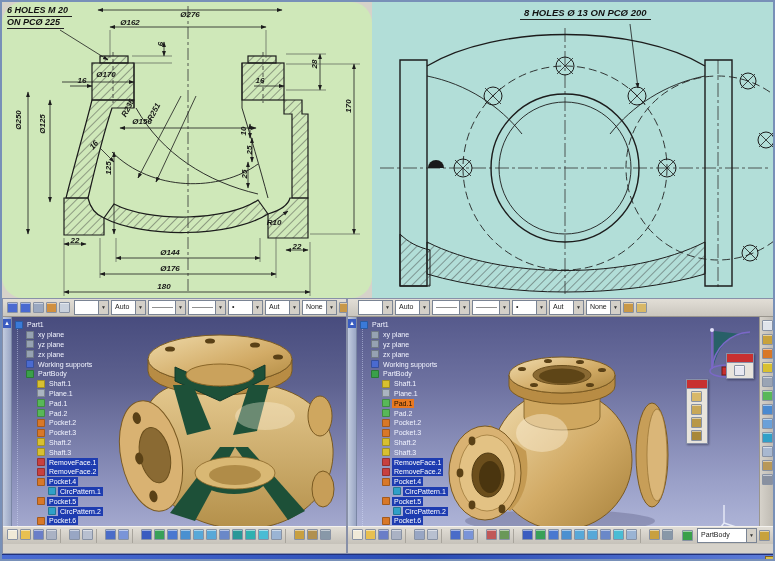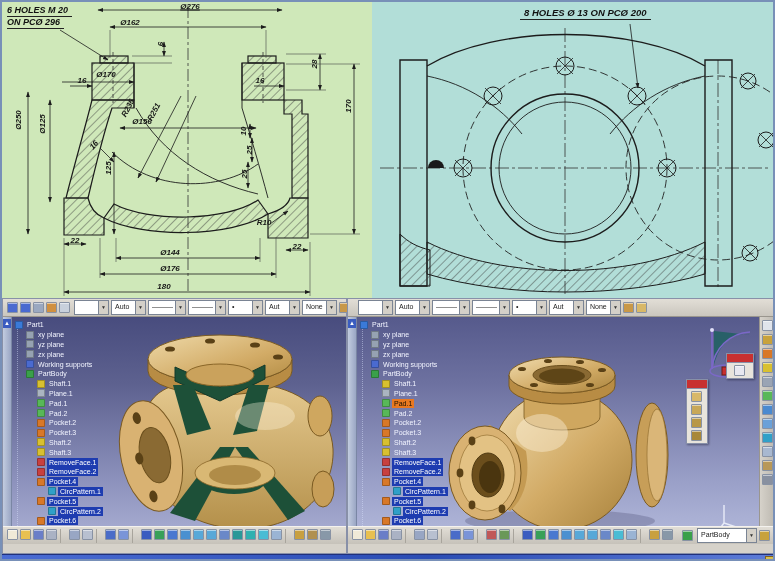--- a/index.html
+++ b/index.html
@@ -1,19 +1,19 @@
 <!DOCTYPE html>
 <html><head>
 <meta charset="utf-8">
 <style>
   html,body{margin:0;padding:0;background:#e8e8e8;font-family:"Liberation Sans",sans-serif;}
   #stage{position:relative;width:775px;height:561px;overflow:hidden;background:#d6d2ca;border:2px solid #7890b8;box-sizing:border-box;}
   
   .draw-panel{position:absolute;top:0;height:296px;overflow:hidden;}
-  #sectionPanel{left:0;width:370px;background:#cfe8b9;}
+  #sectionPanel{left:0;width:370px;background:#cfe8b9;border-radius:21px;}
   #frontPanel{left:370px;width:401px;background:#b2ded8;}
   .draw-panel svg{position:absolute;left:0;top:0;}
   .dim{position:absolute;font-size:8px;font-style:italic;font-weight:700;color:#161616;white-space:nowrap;transform:translate(-50%,-50%);}
   .note{position:absolute;left:5px;top:3px;font-size:9px;font-style:italic;font-weight:700;color:#111;line-height:11px;}
   .note div{border-bottom:1px solid #222;display:inline-block;padding-right:4px;}
   .fnote{position:absolute;left:148px;top:5px;font-size:9.5px;font-style:italic;font-weight:700;color:#111;border-bottom:1.5px solid #222;padding:0 4px 1px 4px;white-space:nowrap;}
   
   .cwin{position:absolute;top:296px;height:256px;border:1px solid #8890a8;box-sizing:border-box;background:#d6d2ca;}
   #winL{left:0;width:345px;}
   #winR{left:345px;width:430px;}
@@ -134,42 +134,42 @@
         <line x1="130" y1="54" x2="170" y2="54"></line>
         <line x1="130" y1="61" x2="170" y2="61"></line>
         <line x1="284" y1="52" x2="324" y2="52"></line>
         <line x1="284" y1="88" x2="324" y2="88"></line>
         <line x1="308" y1="232" x2="358" y2="232"></line>
         <line x1="284" y1="62" x2="358" y2="62"></line>
       </g>
     </svg>
     <div class="note">
       <div>6 HOLES  M 20</div><br>
-      <div>ON PCØ 296</div>
+      <div>ON PCØ 225</div>
     </div>
     <div>
-        <span class="dim" style="left: 188px; top: 4px; transform: translate(-50%, -50%) rotate(0deg); text-decoration: underline;">Ø276</span>
+        <span class="dim" style="left: 188px; top: 12px; transform: translate(-50%, -50%) rotate(0deg);">Ø276</span>
         <span class="dim" style="left: 128px; top: 20px; transform: translate(-50%, -50%) rotate(0deg);">Ø162</span>
         <span class="dim" style="left: 158px; top: 42px; transform: translate(-50%, -50%) rotate(-90deg);">6</span>
         <span class="dim" style="left: 104px; top: 72px; transform: translate(-50%, -50%) rotate(0deg);">Ø170</span>
         <span class="dim" style="left: 80px; top: 78px; transform: translate(-50%, -50%) rotate(0deg);">16</span>
         <span class="dim" style="left: 258px; top: 78px; transform: translate(-50%, -50%) rotate(0deg);">16</span>
         <span class="dim" style="left: 312px; top: 62px; transform: translate(-50%, -50%) rotate(-90deg);">28</span>
         <span class="dim" style="left: 346px; top: 104px; transform: translate(-50%, -50%) rotate(-90deg);">170</span>
         <span class="dim" style="left: 126px; top: 106px; transform: translate(-50%, -50%) rotate(-62deg);">R235</span>
         <span class="dim" style="left: 152px; top: 110px; transform: translate(-50%, -50%) rotate(-62deg);">R251</span>
         <span class="dim" style="left: 140px; top: 119px; transform: translate(-50%, -50%) rotate(0deg);">Ø156</span>
         <span class="dim" style="left: 92px; top: 143px; transform: translate(-50%, -50%) rotate(-48deg);">16</span>
         <span class="dim" style="left: 16px; top: 118px; transform: translate(-50%, -50%) rotate(-90deg);">Ø250</span>
         <span class="dim" style="left: 40px; top: 122px; transform: translate(-50%, -50%) rotate(-90deg);">Ø125</span>
         <span class="dim" style="left: 106px; top: 166px; transform: translate(-50%, -50%) rotate(-90deg);">125</span>
         <span class="dim" style="left: 241px; top: 129px; transform: translate(-50%, -50%) rotate(-90deg);">10</span>
         <span class="dim" style="left: 247px; top: 148px; transform: translate(-50%, -50%) rotate(-90deg);">25</span>
         <span class="dim" style="left: 242px; top: 172px; transform: translate(-50%, -50%) rotate(-90deg);">25</span>
-        <span class="dim" style="left: 262px; top: 220px; transform: translate(-50%, -50%) rotate(0deg);">R10</span>
+        <span class="dim" style="left: 272px; top: 220px; transform: translate(-50%, -50%) rotate(0deg);">R10</span>
         <span class="dim" style="left: 73px; top: 238px; transform: translate(-50%, -50%) rotate(0deg);">22</span>
         <span class="dim" style="left: 295px; top: 244px; transform: translate(-50%, -50%) rotate(0deg);">22</span>
         <span class="dim" style="left: 168px; top: 250px; transform: translate(-50%, -50%) rotate(0deg);">Ø144</span>
         <span class="dim" style="left: 168px; top: 266px; transform: translate(-50%, -50%) rotate(0deg);">Ø176</span>
         <span class="dim" style="left: 162px; top: 284px; transform: translate(-50%, -50%) rotate(0deg);">180</span>
       </div>
   </div>
 
   <div id="frontPanel" class="draw-panel">
     <svg width="401" height="296" viewBox="0 0 401 296">

